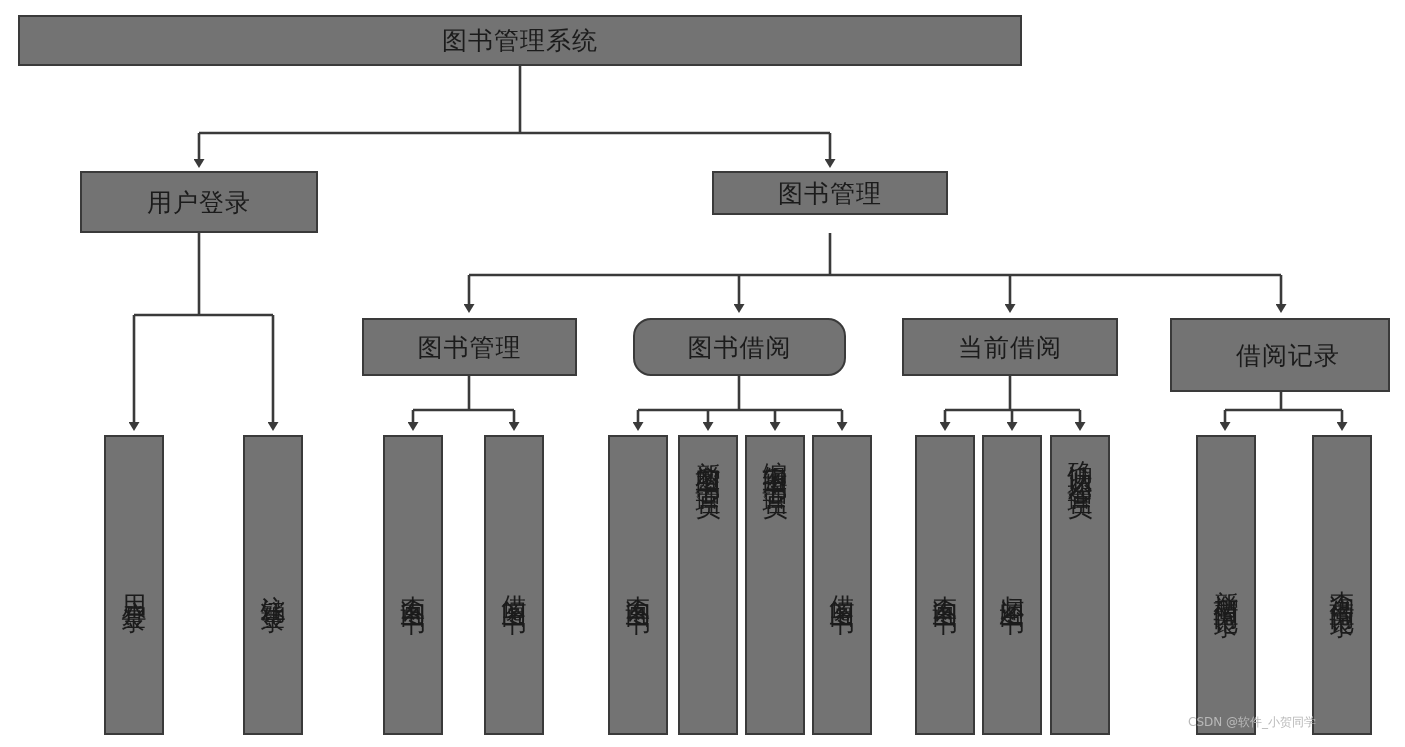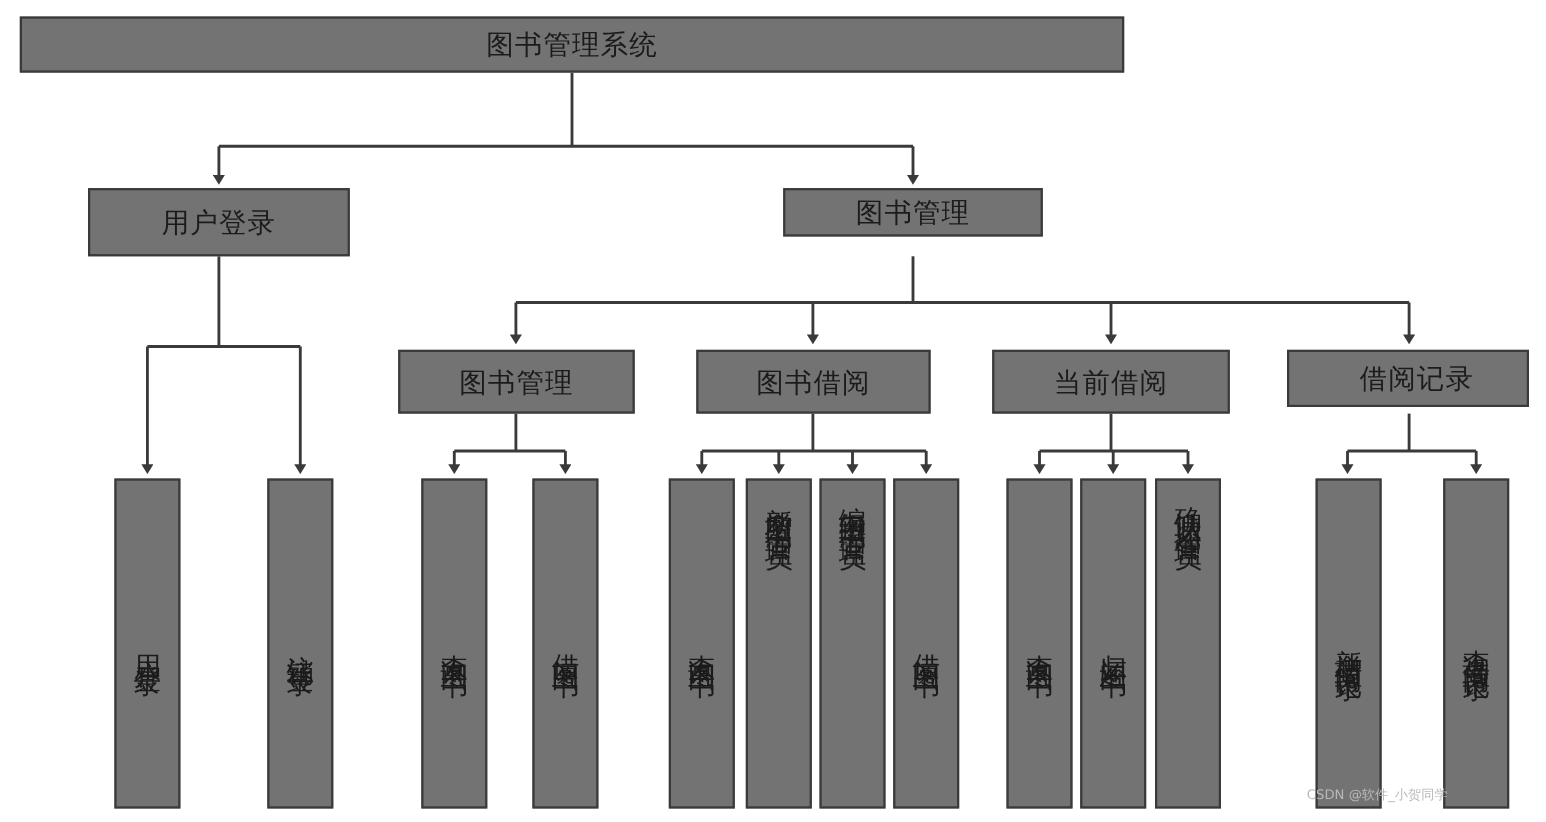--- a/index.html
+++ b/index.html
@@ -133,27 +133,27 @@
   <div class="node horiz" style="left:80px; top:171px; width:238px; height:62px;">
     <span>用户登录</span>
   </div>
   <div class="node horiz" style="left:712px; top:171px; width:236px; height:44px;">
     <span>图书管理</span>
   </div>
 
   <div class="node horiz" style="left:362px; top:318px; width:215px; height:58px;">
     <span>图书管理</span>
   </div>
-  <div class="node horiz" style="left:633px; top:318px; width:213px; height:58px;">
+  <div class="node horiz" style="left:633px; top:318px; width:213px; height:58px;border-radius:18px;">
     <span>图书借阅</span>
   </div>
   <div class="node horiz" style="left:902px; top:318px; width:216px; height:58px;align-items:center;">
     <span>当前借阅</span>
   </div>
-  <div class="node horiz" style="left:1170px; top:318px; width:220px; height:52px;padding-left:16px;">
+  <div class="node horiz" style="left:1170px; top:318px; width:220px; height:74px;padding-left:16px;">
     <span>借阅记录</span>
   </div>
 
   <div class="node vert center" style="left:104px; top:435px; width:60px; height:300px;">
     <span class="vlabel">用户登录</span>
   </div>
   <div class="node vert center" style="left:243px; top:435px; width:60px; height:300px;">
     <span class="vlabel">注销登录</span>
   </div>
 

